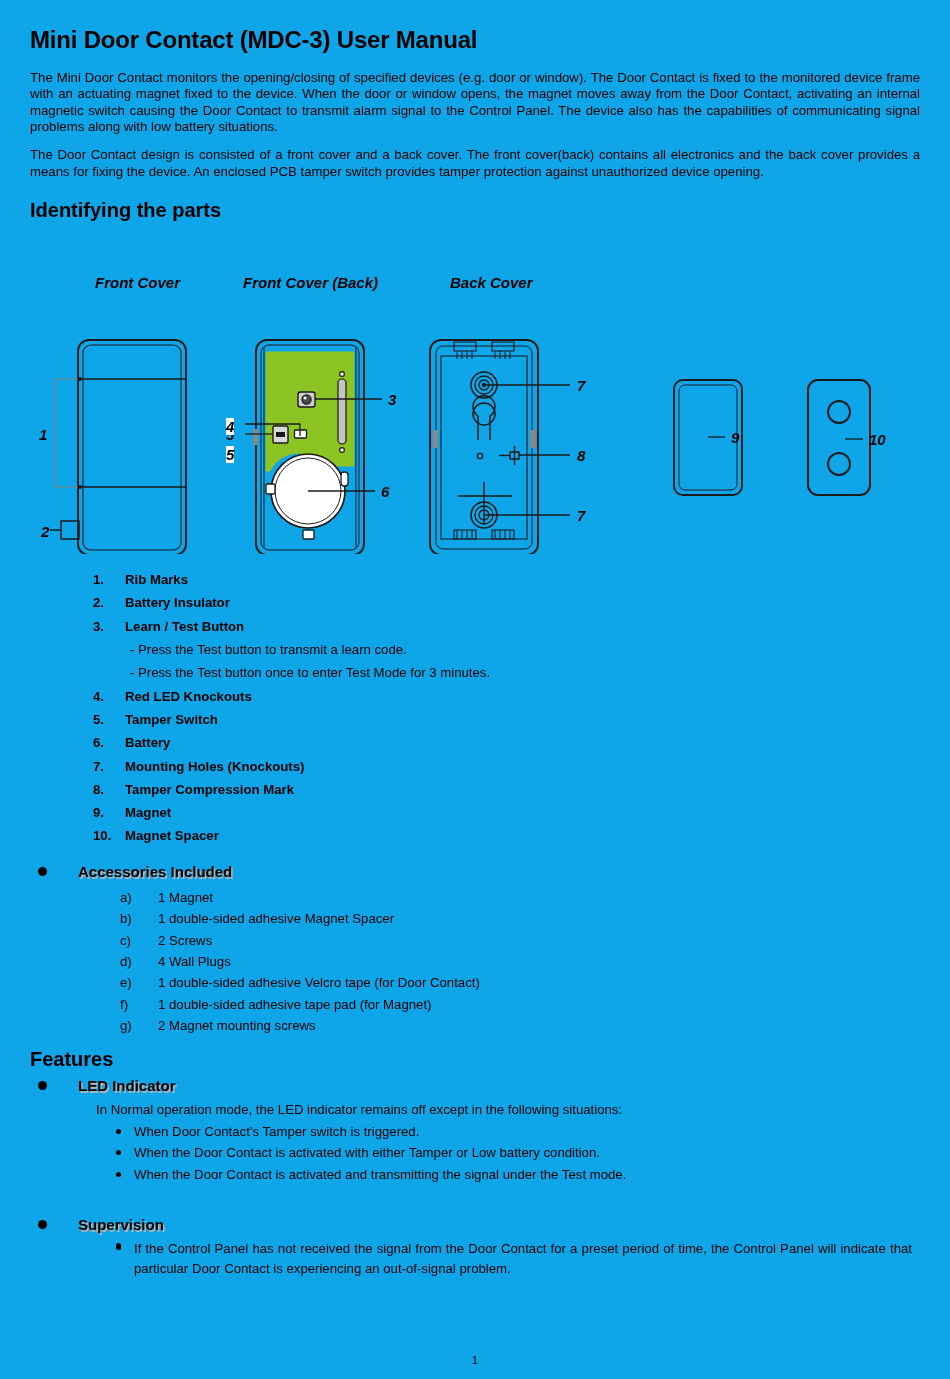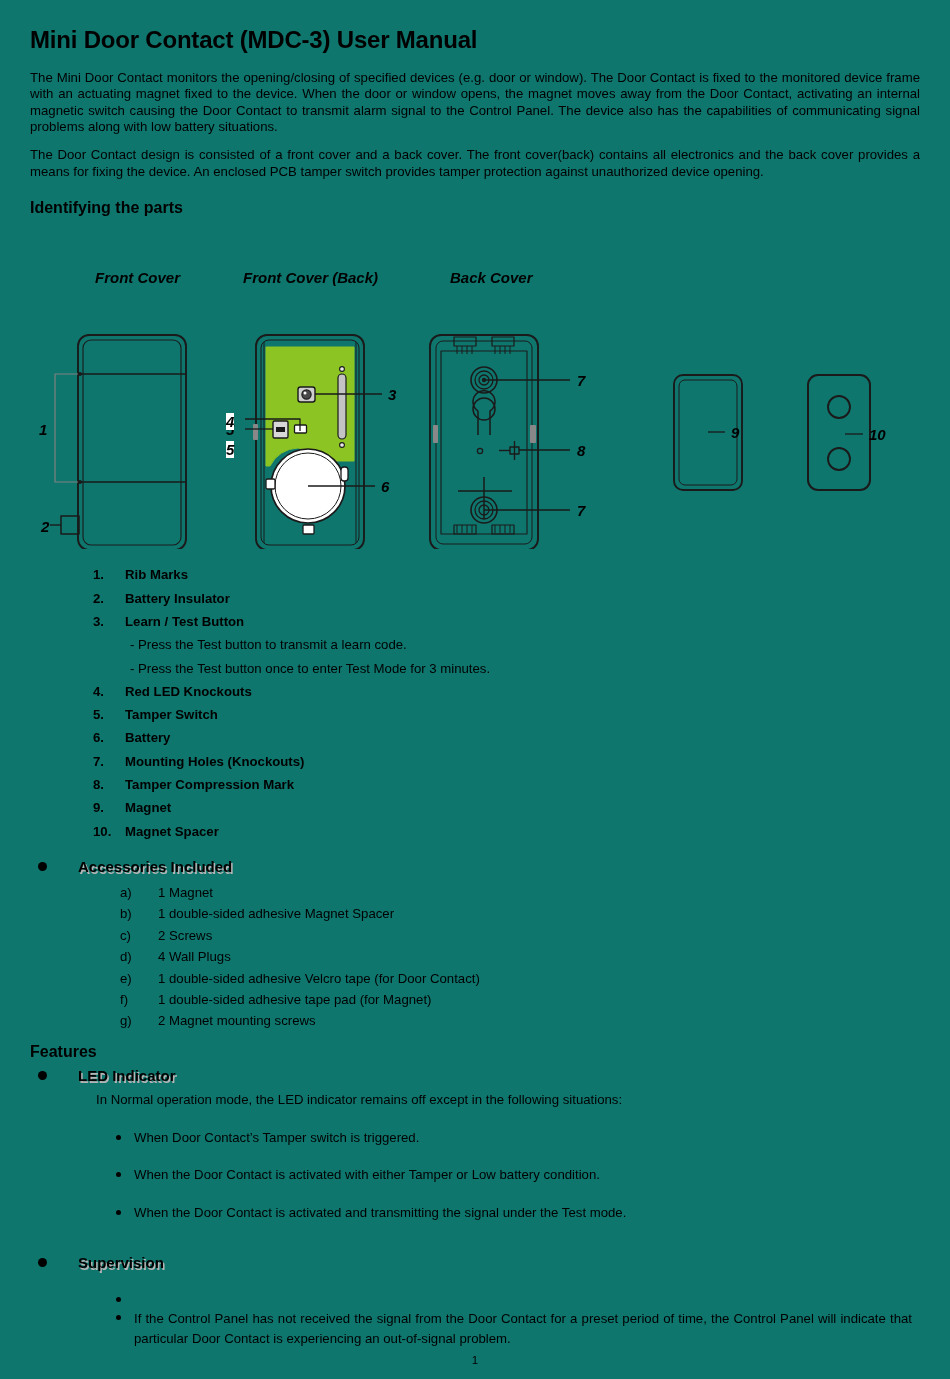--- a/index.html
+++ b/index.html
@@ -9,42 +9,42 @@
   }
   body {
     font-family: "Liberation Sans", sans-serif;
     color: #000000;
   }
   .page {
     position: relative;
     width: 950px;
     height: 1379px;
     margin: 0 auto;
-    background: #0f766e;
+    background: #0ea5e9;
     overflow: hidden;
     box-sizing: border-box;
   }
   .content {
     position: absolute;
     left: 30px;
     top: 0;
     width: 890px;
   }
 
   
   h1.doc-title {
     font-size: 24px;
     font-weight: bold;
     letter-spacing: -0.2px;
     margin: 0;
     padding-top: 26px;
     line-height: 1.15;
   }
   h2.section-title {
-    font-size: 16px;
+    font-size: 20px;
     font-weight: bold;
     margin: 0;
     line-height: 1.2;
   }
   .sec-identify { padding-top: 18px; }
   .sec-features { padding-top: 10px; }
 
   
   p.body-text {
     font-size: 13.2px;
@@ -159,21 +159,20 @@
     padding: 0;
     list-style: none;
   }
   .dot-list li {
     position: relative;
     font-size: 13.2px;
     line-height: 21.5px;
     padding-left: 104px;
     padding-right: 8px;
     text-align: justify;
-    margin-top: 16px;
   }
   .dot-list li .dot {
     position: absolute;
     left: 86px;
     top: 8px;
     width: 5px;
     height: 5px;
     background: #000;
     border-radius: 50%;
   }

